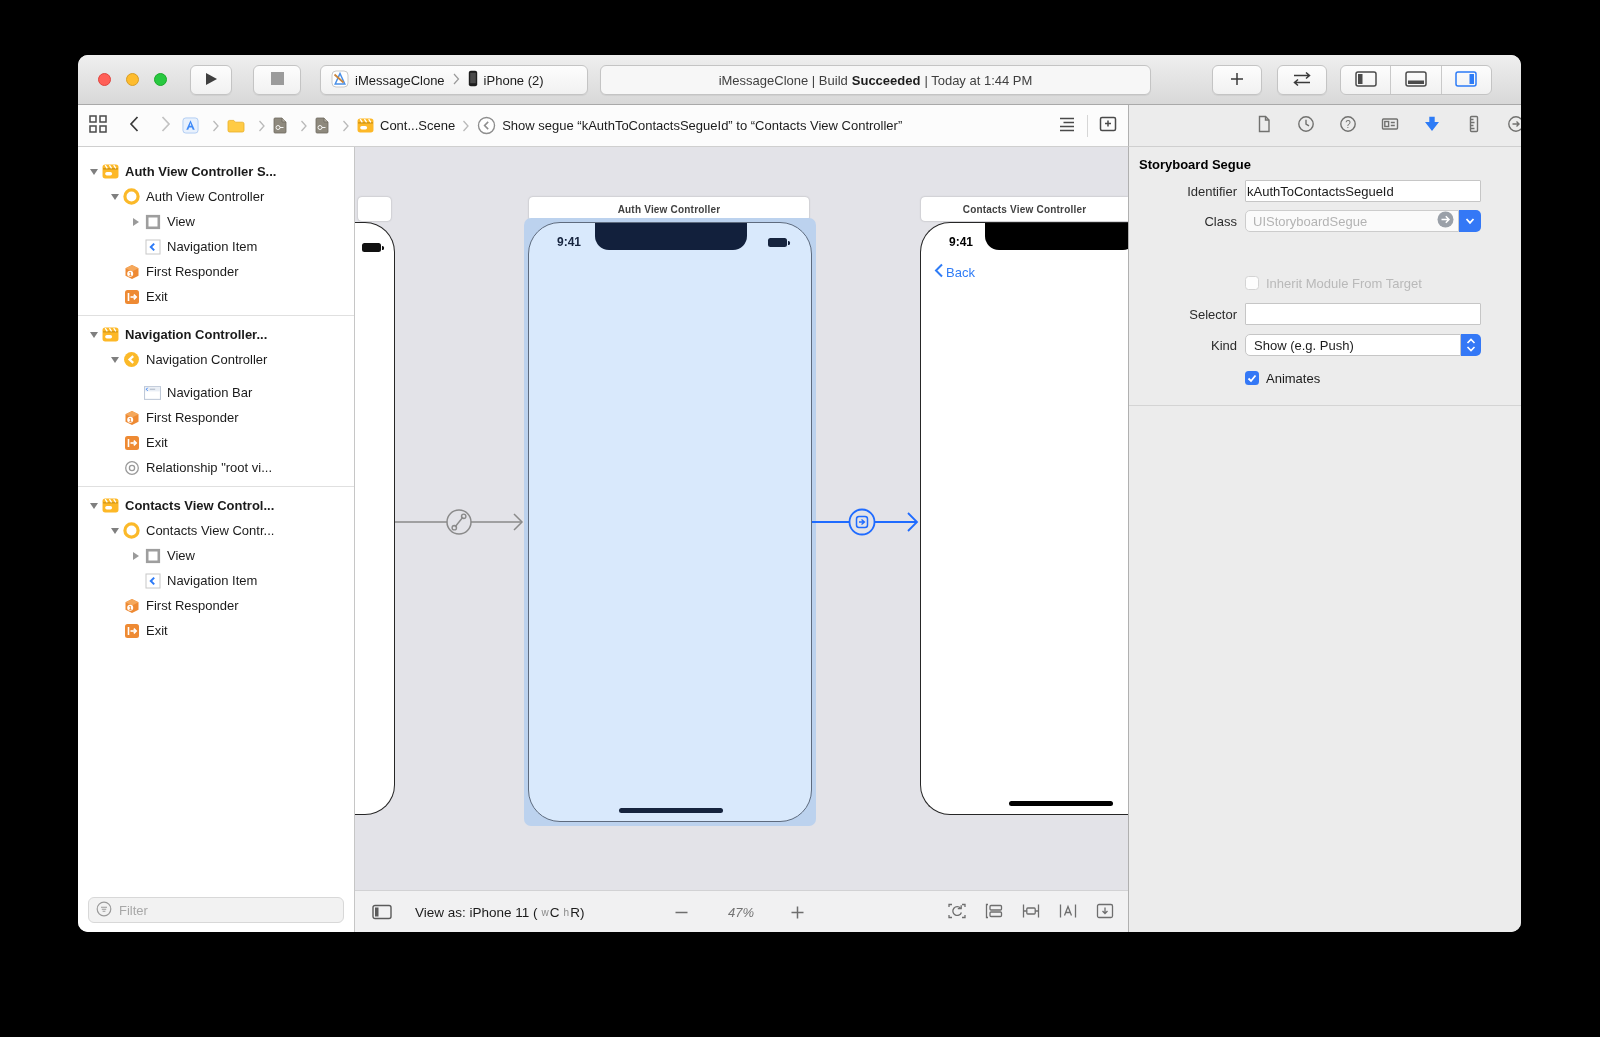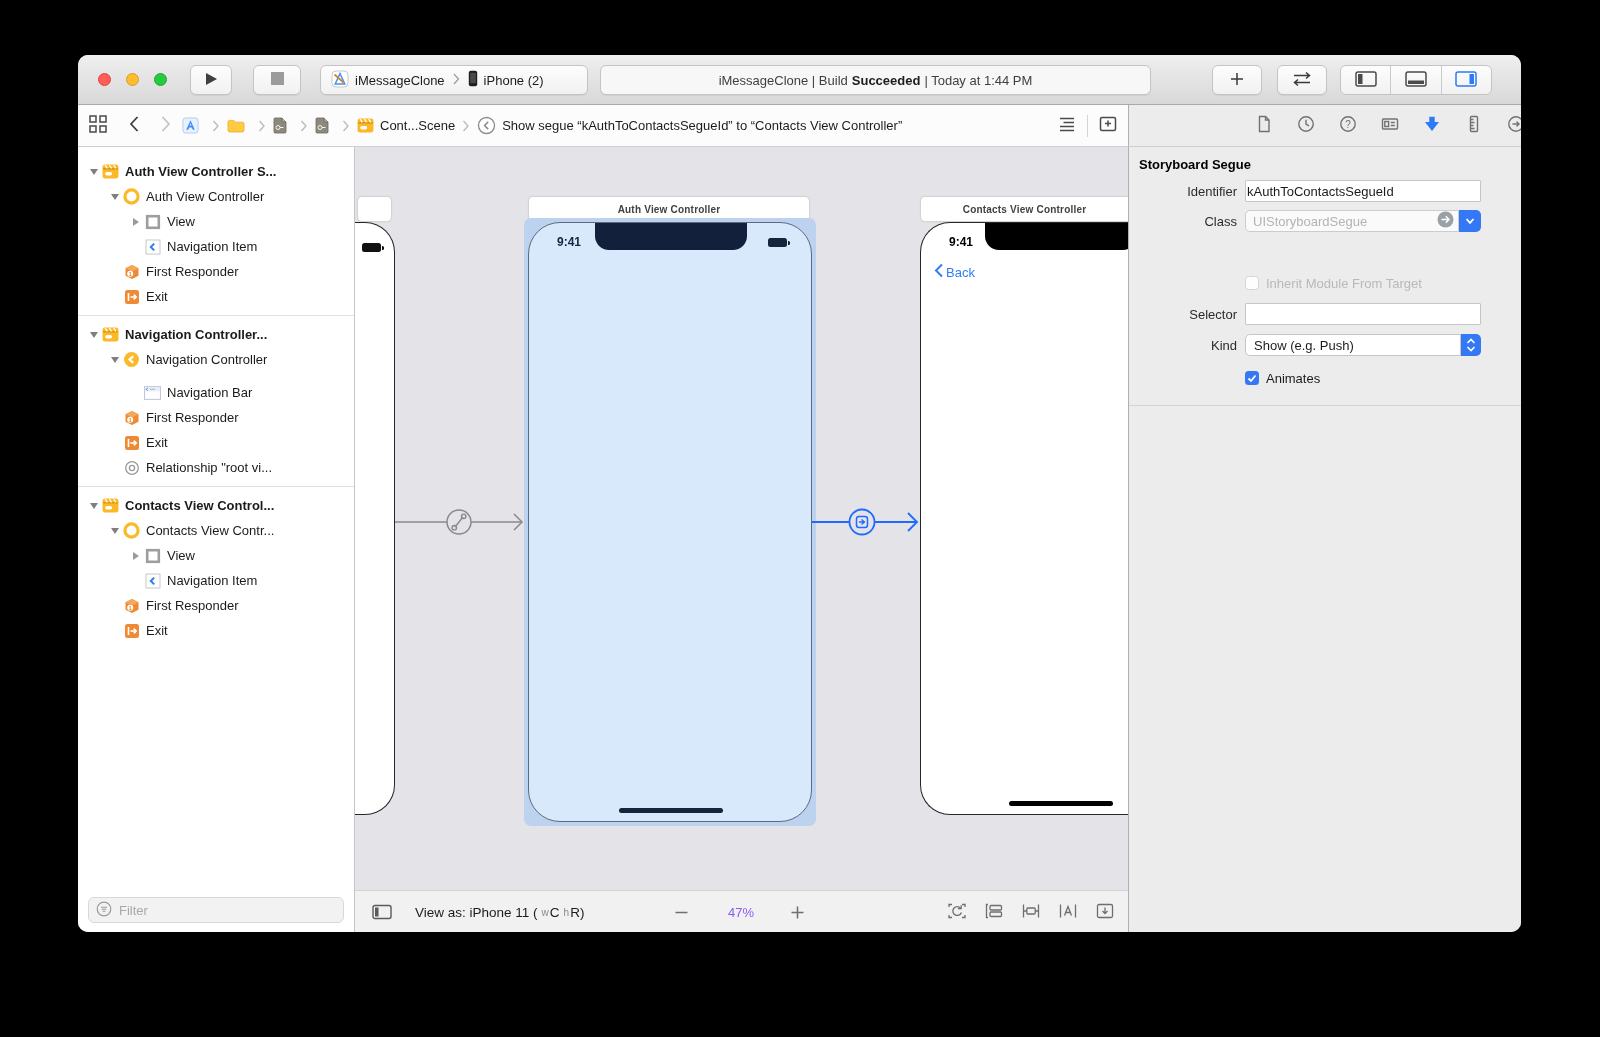--- a/index.html
+++ b/index.html
@@ -73,21 +73,21 @@
   .ptime{position:absolute;top:12px;left:28px;font-size:12px;font-weight:700;}
   .battery{position:absolute;width:19px;height:9px;border-radius:2.5px;}
   .battery::after{content:"";position:absolute;right:-3px;top:2.5px;width:2px;height:4px;border-radius:0 1.5px 1.5px 0;background:inherit;}
   .homebar{position:absolute;bottom:8px;height:5px;border-radius:3px;}
   .back-btn{position:absolute;left:13px;top:40px;display:flex;align-items:center;gap:2px;color:#2f7cf6;font-size:13px;}
   .seg-arrow{position:absolute;}
   .canvas-bar{position:absolute;left:0;right:0;bottom:0;height:42px;background:#f1f1f2;border-top:1px solid #d2d2d4;}
   .cbar-item{position:absolute;top:0;height:42px;display:flex;align-items:center;}
   .viewas{left:60px;color:#1c1c1c;font-size:13.5px;}
   .viewas .trait-sm{font-size:10px;color:#8a8a8a;margin:0 1px 0 4px;}
-  .zoom-label{left:356px;width:60px;justify-content:center;color:#8b5cf6;}
+  .zoom-label{left:356px;width:60px;justify-content:center;color:#737373;font-style:italic;}
   .cbar-icons{right:13px;gap:17px;}
 
   
   .inspector{position:absolute;left:1050px;top:92px;right:0;bottom:0;background:#ececec;border-left:1px solid #b0b0b0;}
   .insp-header{position:absolute;left:10px;top:10px;font-weight:700;color:#000;}
   .frow{position:absolute;left:0;right:0;height:22px;display:flex;align-items:center;}
   .flabel{position:absolute;left:0;width:108px;text-align:right;color:#2b2b2b;}
   .ffield{position:absolute;left:116px;display:flex;align-items:center;}
   .ftext{width:236px;height:22px;border:1px solid #c6c6c6;border-radius:1px;background:#ffffff;font-size:13px;font-family:inherit;
     padding:0 1px;color:#1b1b1b;outline:none;}

